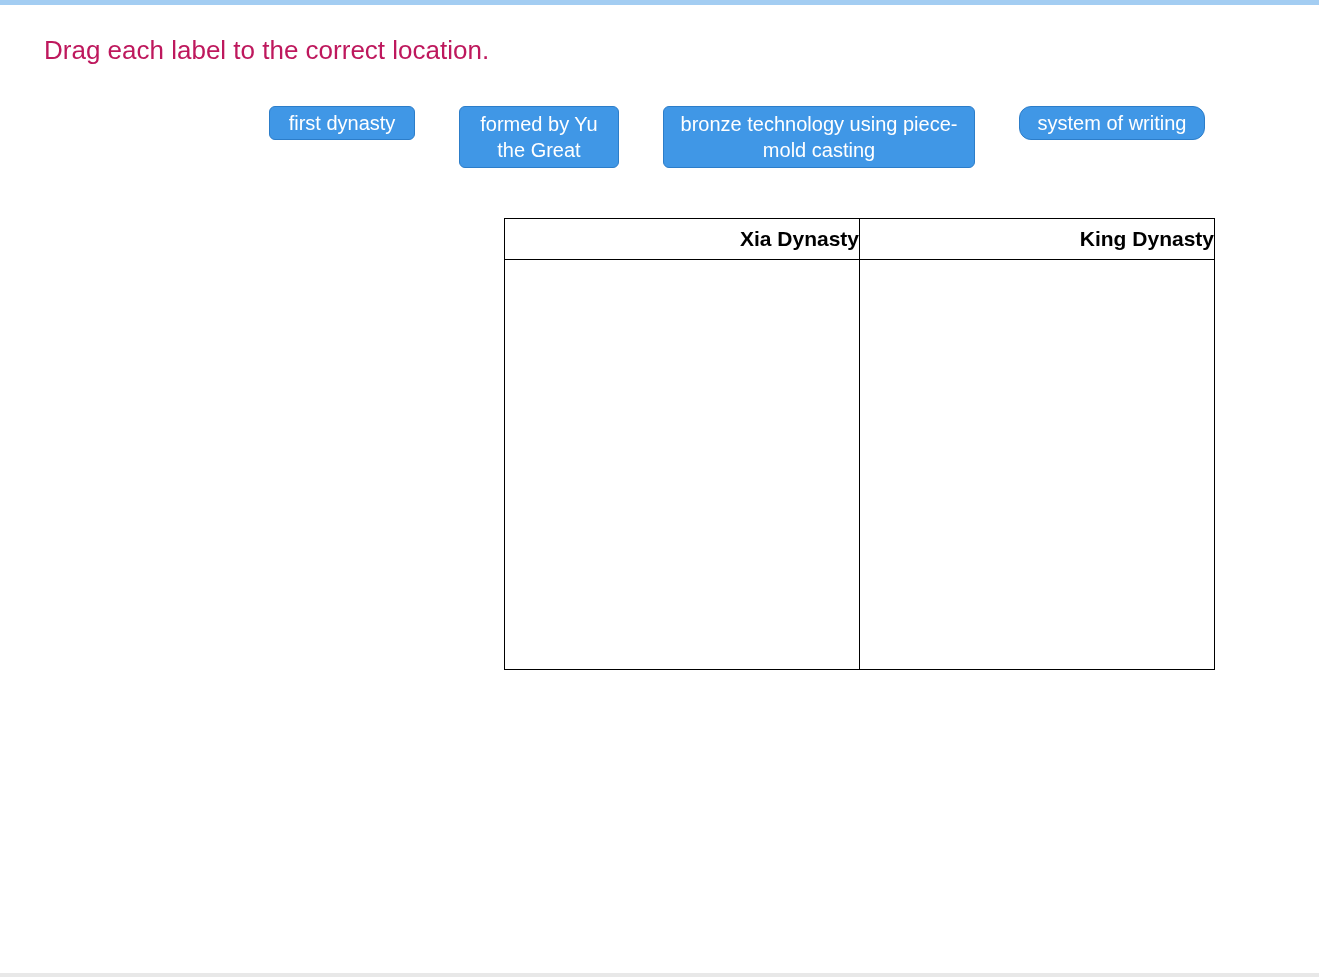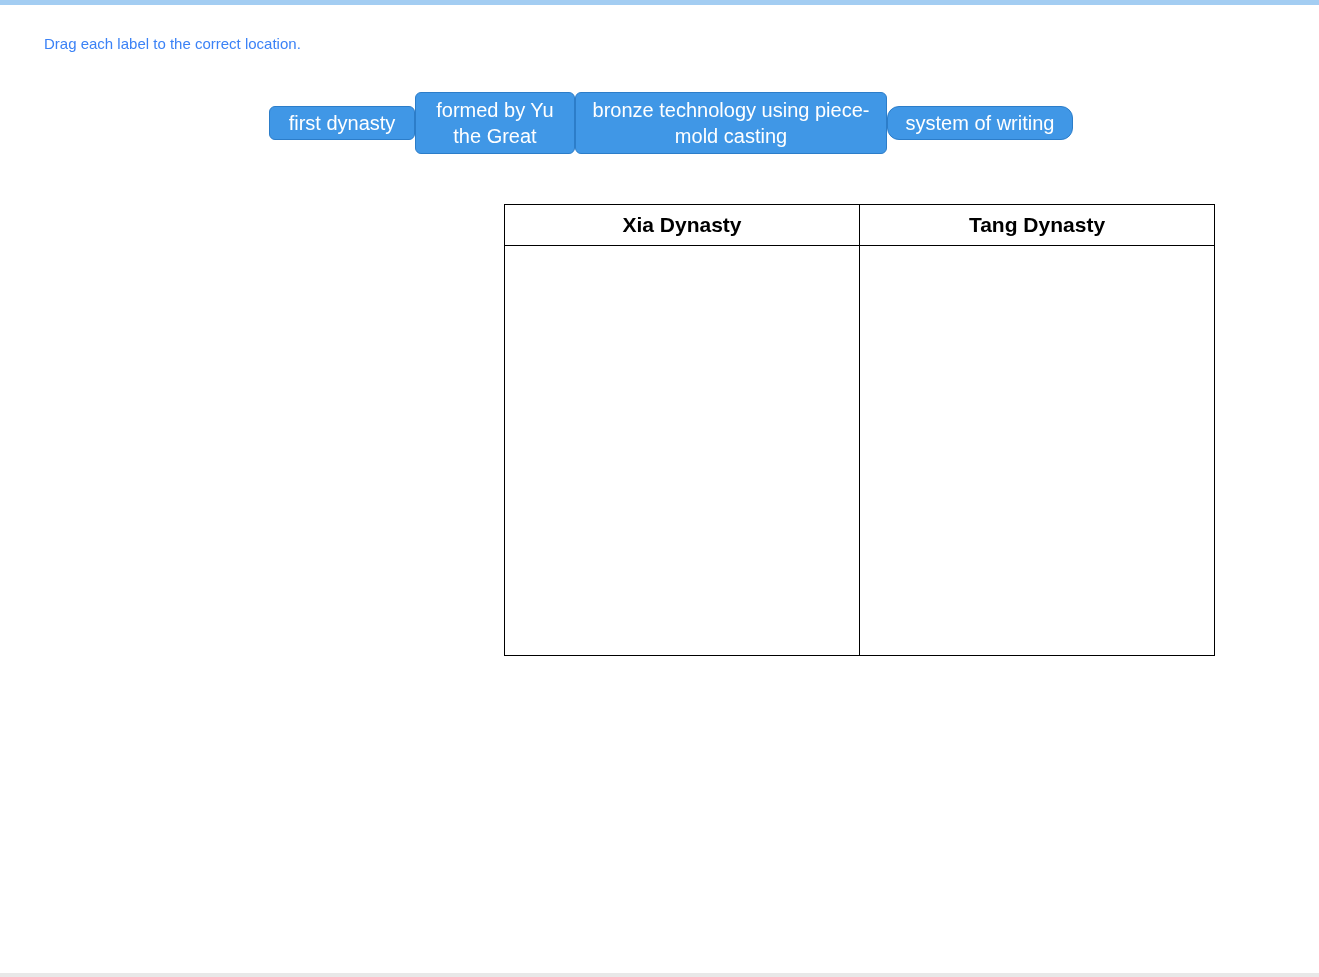--- a/index.html
+++ b/index.html
@@ -16,36 +16,37 @@
     }
     .top-border {
       width: 100%;
       height: 5px;
       background: #a3cdf2;
     }
     .content {
       padding: 30px 44px;
     }
     .instruction-1 {
-      font-size: 15px;
-      color: #3b82f6;
+      font-size: 26px;
+      color: #be185d;
       margin-bottom: 40px;
     }
     .instruction-2 {
       font-size: 21px;
       color: #000;
       margin-bottom: 70px;
     }
     .labels-area {
       margin-left: 225px;
       width: 1000px;
     }
     .labels-row {
       display: flex;
-      align-items: center;
+      align-items: flex-start;
+      gap: 44px;
       margin-bottom: 32px;
     }
     .label-chip {
       background: #4097e6;
       color: #ffffff;
       border: 1px solid #2c7dc9;
       border-radius: 6px;
       padding: 6px 10px;
       font-size: 20px;
       text-align: center;
@@ -82,21 +83,21 @@
     }
     .drop-table {
       border-collapse: collapse;
       border: 1.5px solid #000;
     }
     .drop-table th {
       border: 1.5px solid #000;
       font-size: 21px;
       font-weight: bold;
       padding: 8px 0;
-      text-align: center;
+      text-align: right;
       background: #ffffff;
     }
     .drop-table td {
       border: 1.5px solid #000;
       background: #ffffff;
       vertical-align: top;
     }
     .col-1 { width: 355px; }
     .col-2 { width: 355px; }
     .drop-cell { height: 410px; }
@@ -124,21 +125,21 @@
       <div class="label-chip label-3">bronze technology using piece-mold casting</div>
       <div class="label-chip label-4">system of writing</div>
     </div>
   </div>
 
   <div class="table-area">
     <table class="drop-table">
       <thead>
         <tr>
           <th class="col-1">Xia Dynasty</th>
-          <th class="col-2">Tang Dynasty</th>
+          <th class="col-2">King Dynasty</th>
         </tr>
       </thead>
       <tbody>
         <tr>
           <td class="col-1 drop-cell"></td>
           <td class="col-2 drop-cell"></td>
         </tr>
       </tbody>
     </table>
   </div>

